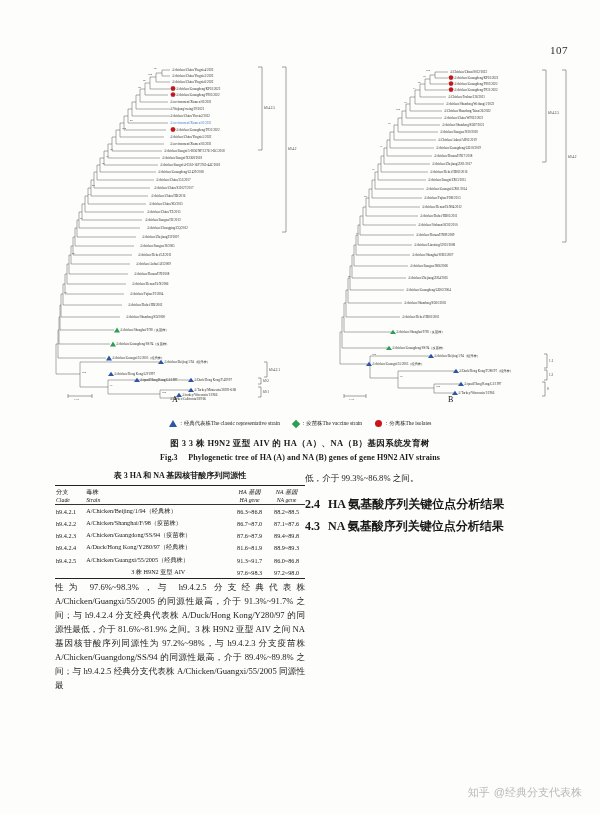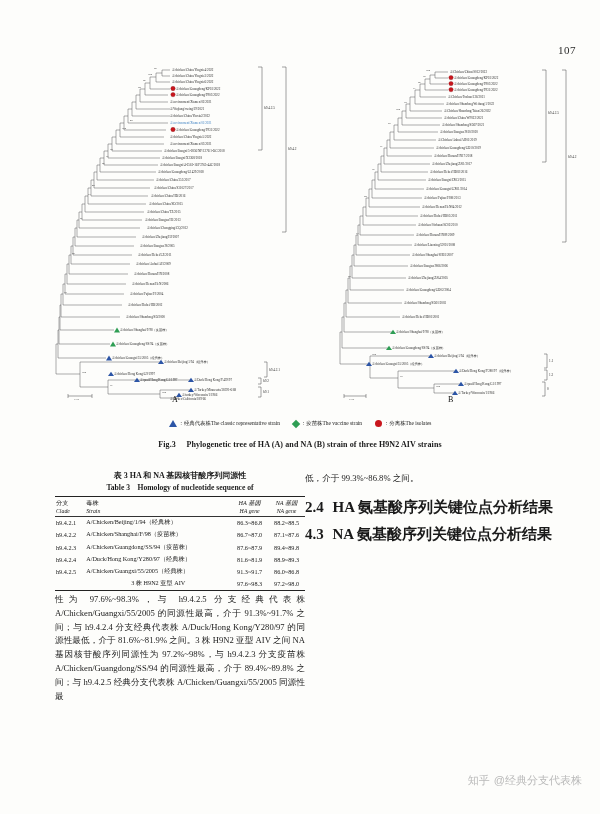--- a/index.html
+++ b/index.html
@@ -8,21 +8,21 @@
     background:#fdfdfb;
     font-family:"Liberation Serif", serif;
     color:#1a1a1a;
     position:relative;
     overflow:hidden;
   }
   .page{position:absolute;inset:0;}
 
   
   .page-num{
-    position:absolute;top:44px;right:24px;
+    position:absolute;top:44px;right:32px;
     font-family:"Liberation Serif",serif;
     font-size:11px;color:#2b2b2b;letter-spacing:.5px;
   }
 
   
   .figure{position:absolute;left:30px;top:62px;width:540px;height:360px;}
   .tree-panel{position:absolute;top:0;height:338px;}
   .tree-A{left:20px;width:265px;}
   .tree-B{left:300px;width:250px;}
 
@@ -76,26 +76,26 @@
   table.homology thead tr.hrow th{font-weight:normal;border-bottom:.6px solid #333;}
   table.homology thead tr.htop th{border-top:1.1px solid #222;border-bottom:0;padding-top:3px;}
   table.homology td.num,table.homology th.num{text-align:center;}
   table.homology tbody tr:last-child td{border-bottom:1.1px solid #222;}
   .thead-sub{display:block;font-size:5.8px;font-style:italic;}
   .tfoot-row td{padding-top:3px;}
 
   
   .para{font-size:8.6px;line-height:1.62;text-align:justify;text-justify:inter-ideograph;margin-top:2px;}
   .para.indent{text-indent:16px;}
-  .heading{font-size:15px;font-weight:bold;margin-top:3px;line-height:1.6;}
+  .heading{font-size:12px;font-weight:bold;margin-top:3px;line-height:1.6;}
   .heading .hn{margin-right:5px;}
 
   
   .watermark{
-    position:absolute;right:18px;bottom:26px;
+    position:absolute;right:18px;bottom:14px;
     display:flex;align-items:center;gap:4px;
     font-size:11px;color:#b9b9b9;font-family:"Liberation Sans",sans-serif;
   }
   .zh-logo{font-size:11px;color:#b9b9b9;}
 </style>
 </head>
 <body>
 
 <div class="page">
 
@@ -394,36 +394,32 @@
       <span class="mk-dia"></span>
       <span class="lbl">：疫苗株The vaccine strain</span>
     </div>
     <div class="item">
       <span class="mk-cir"></span>
       <span class="lbl">：分离株The isolates</span>
     </div>
   </div>
 
   <div class="figcap">
+    <div class="cn">图 3    3 株 H9N2 亚型 AIV 的 HA（A）、NA（B）基因系统发育树</div>
     <div class="en">
       <span>Fig.3</span>
       &nbsp;&nbsp;&nbsp;
-      <span>Phylogenetic tree of HA (A) and NA (B) strain of three H9N2 AIV strains</span>
+      <span>Phylogenetic tree of HA (A) and NA (B) genes of gene H9N2 AIV strains</span>
     </div>
   </div>
 
   <div class="col col-l">
 
     <div class="tbl-title">
       <div class="cn">表 3    HA 和 NA 基因核苷酸序列同源性</div>
-      <div class="en">
-        <span>Table 3</span>
-        &nbsp;&nbsp;
-        <span>Homology of nucleotide sequence of</span>
-      </div>
     </div>
 
     <table class="homology">
       <thead>
         <tr class="htop">
           <th colspan="4" style="height:0;padding:0;"></th>
         </tr>
         <tr class="hrow">
           <th>
             <span>分支</span>

